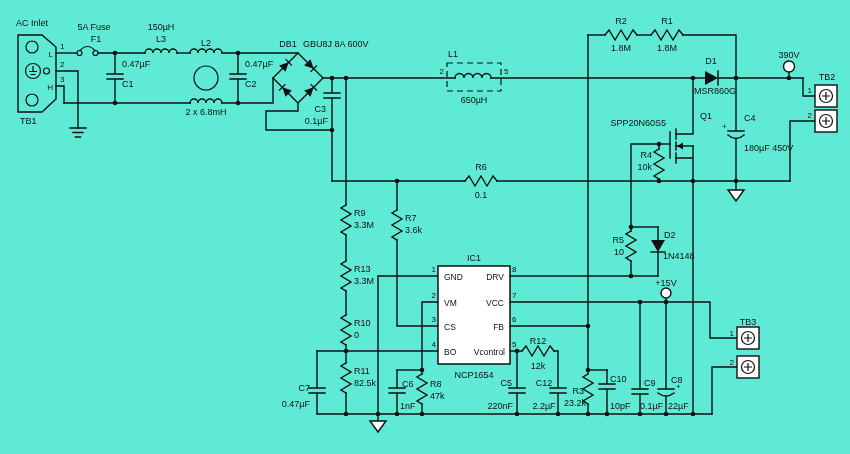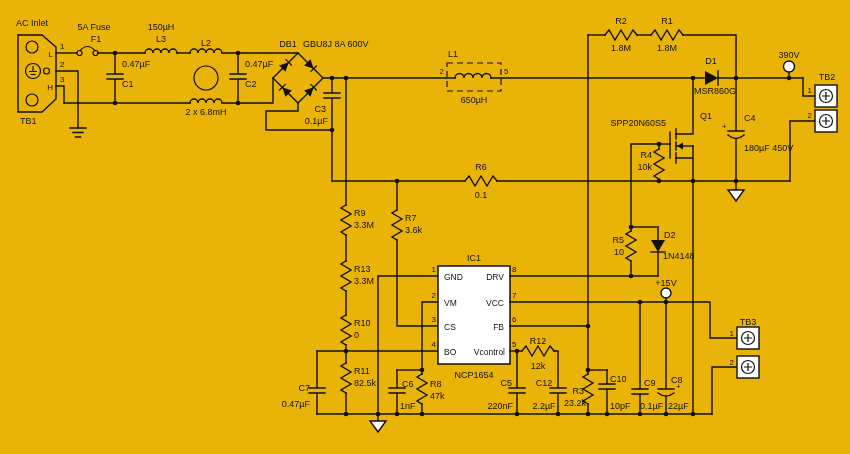--- a/index.html
+++ b/index.html
@@ -1,16 +1,16 @@
 <!DOCTYPE html>
 <html><head>
 <meta charset="utf-8">
 <style>
   html,body{margin:0;padding:0;background:#ffffff;}
-  .page{width:850px;height:454px;background:#eab308;overflow:hidden;}
+  .page{width:850px;height:454px;background:#5eead4;overflow:hidden;}
   svg{display:block;}
   text{font-family:"Liberation Sans",sans-serif;fill:#111111;}
   .lbl{font-size:9px;}
   .sm{font-size:8px;}
   .pinname{font-size:8.5px;}
   .wire{stroke:#111111;stroke-width:1.4;fill:none;stroke-linecap:square;}
   .thin{stroke:#111111;stroke-width:1.2;fill:none;}
   .dot{fill:#111111;stroke:none;}
   .opn{fill:#ffffff;stroke:#111111;stroke-width:1.4;}
   .fil{fill:#111111;stroke:none;}

